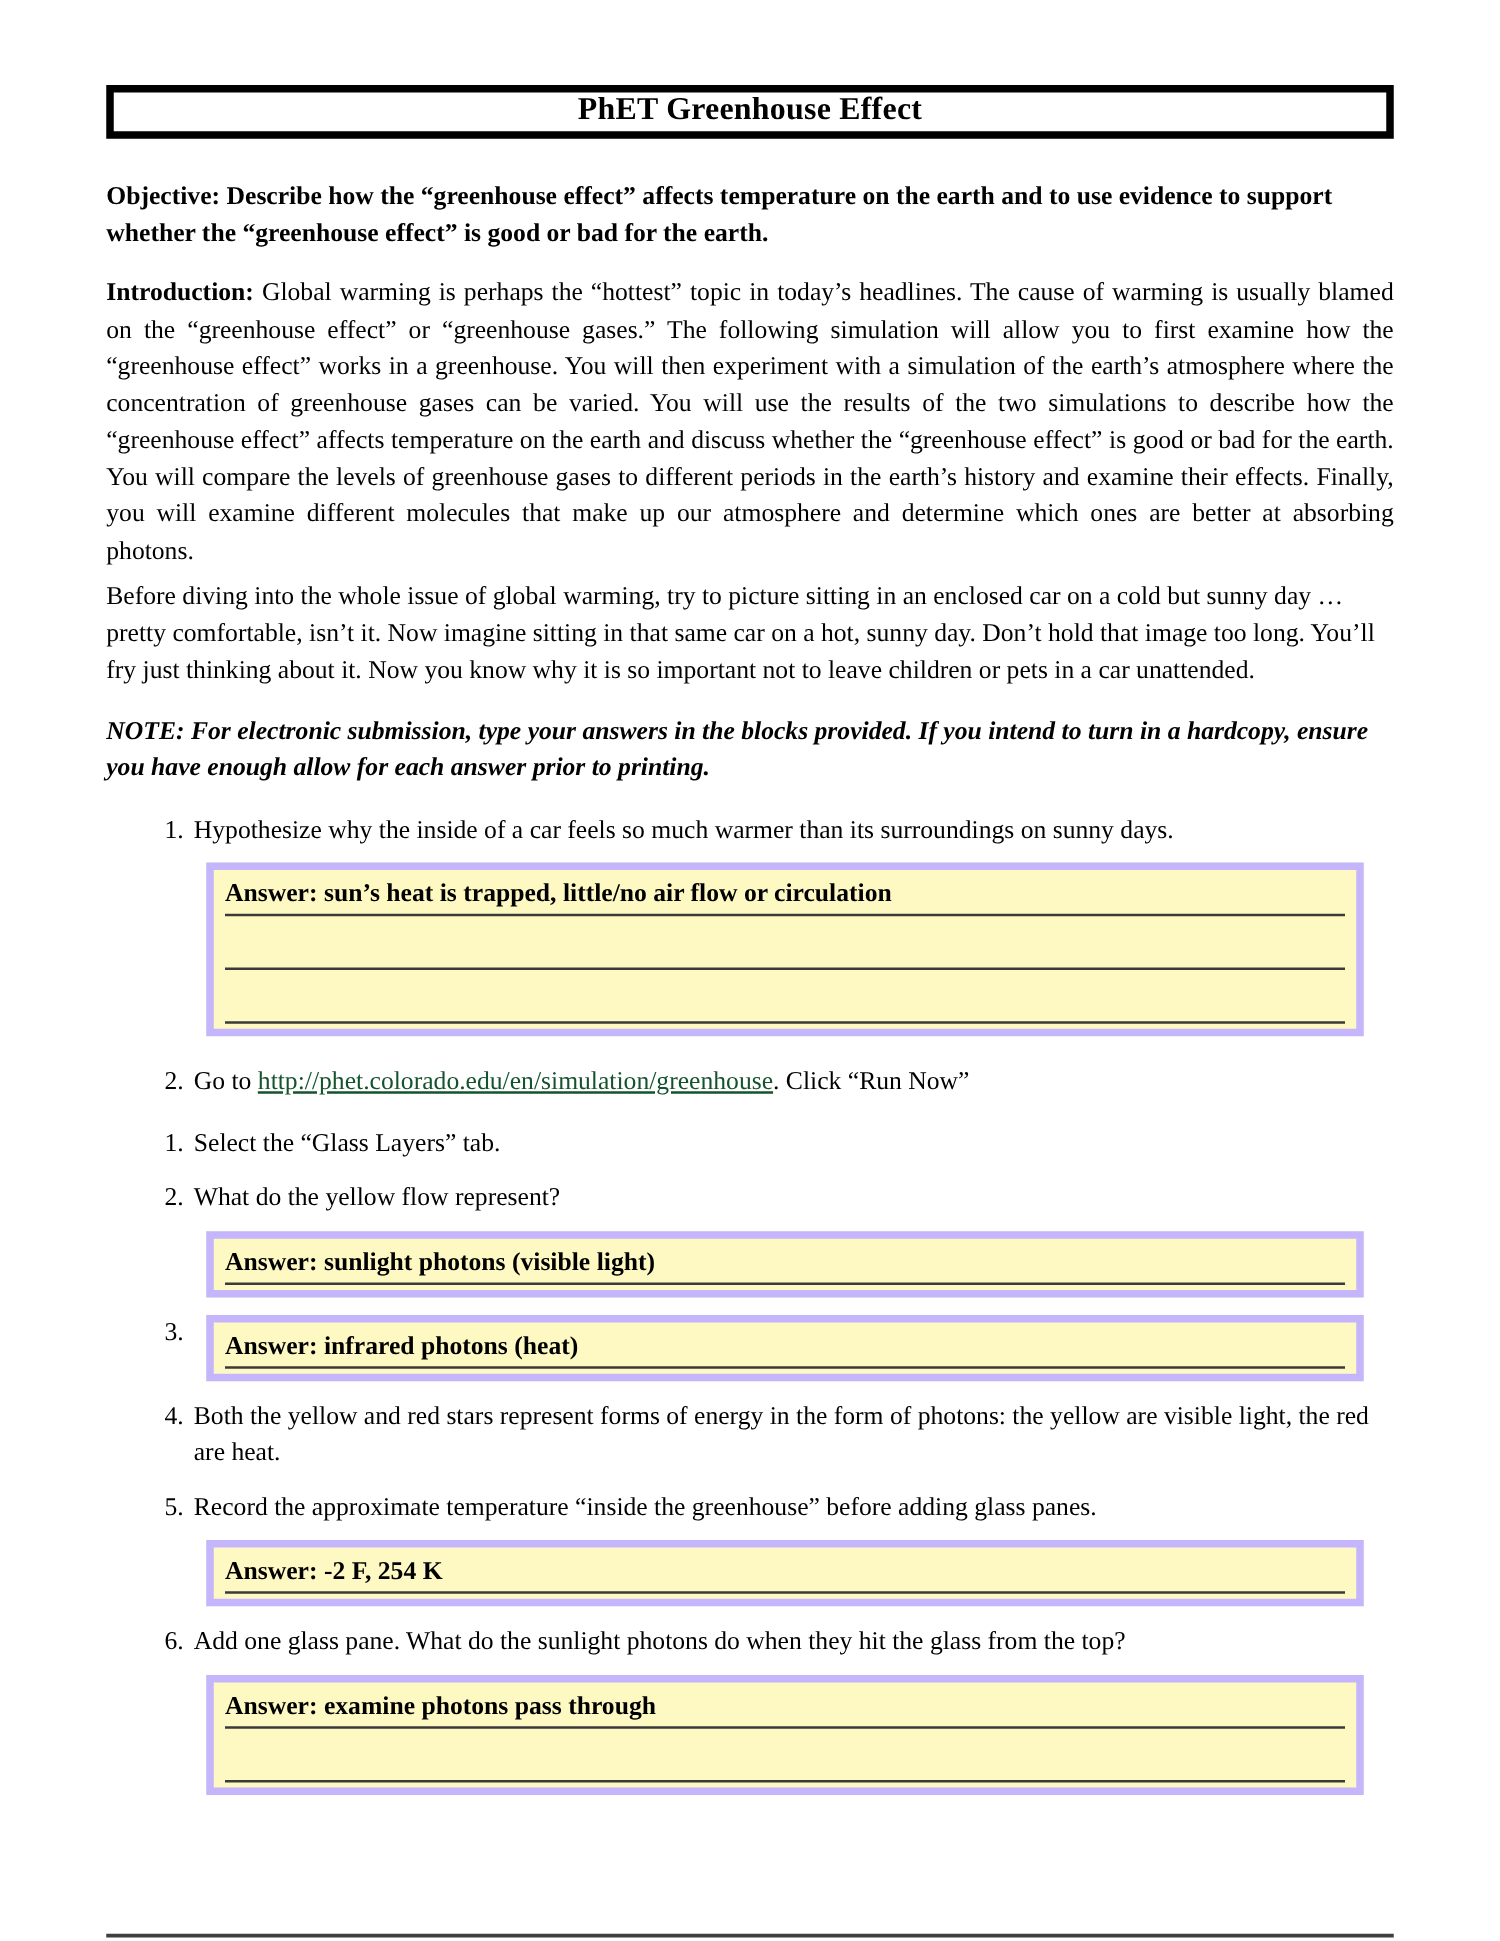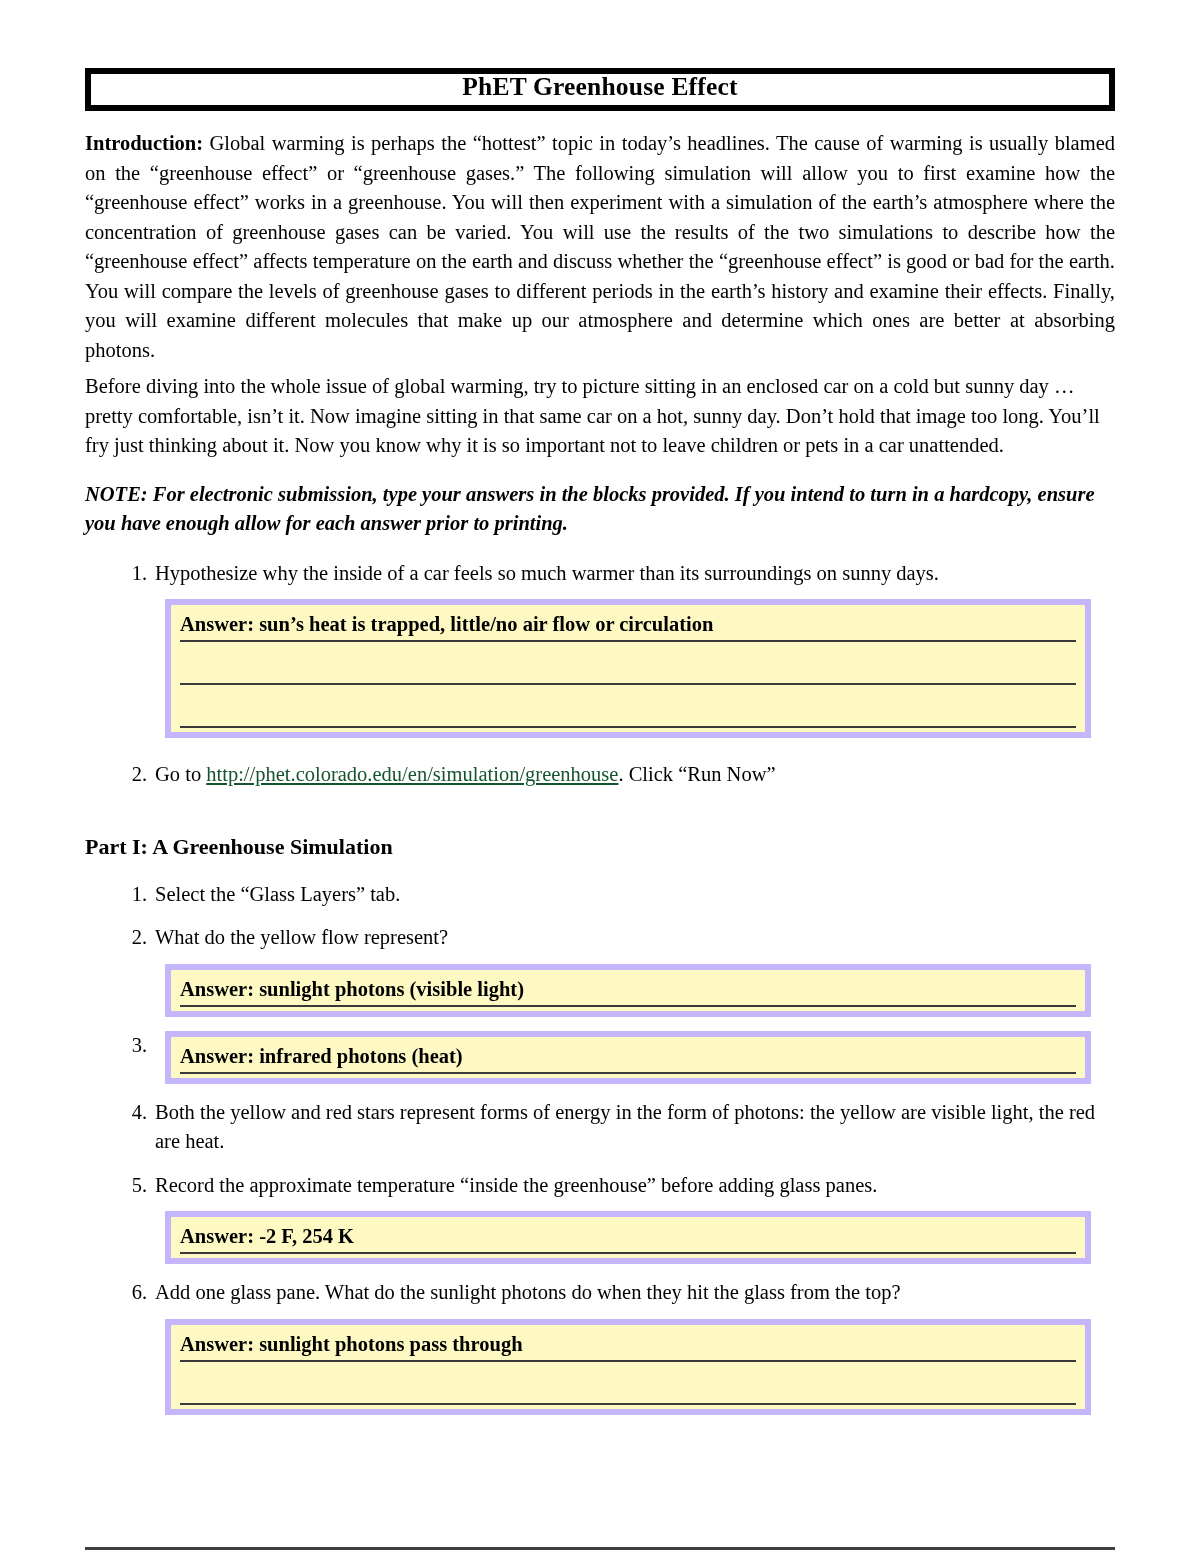--- a/index.html
+++ b/index.html
@@ -153,20 +153,21 @@
 </style>
 </head>
 <body>
 
 <div class="page">
 
   <div class="title-banner">
     <span class="title-text">PhET Greenhouse Effect</span>
   </div>
 
+  <p class="para objective"><span class="lead">Objective:</span><span>  Describe how the “greenhouse effect” affects temperature on the earth and to use evidence to support whether the “greenhouse effect” is good or bad for the earth.</span></p>
 
   <p class="para intro"><span class="lead">Introduction:</span><span>  Global warming is perhaps the “hottest” topic in today’s headlines.  The cause of warming is usually blamed on the “greenhouse effect” or “greenhouse gases.”  The following simulation will allow you to first examine how the “greenhouse effect” works in a greenhouse.  You will then experiment with a simulation of the earth’s atmosphere where the concentration of greenhouse gases can be varied.  You will use the results of the two simulations to describe how the “greenhouse effect” affects temperature on the earth and discuss whether the “greenhouse effect” is good or bad for the earth.  You will compare the levels of greenhouse gases to different periods in the earth’s history and examine their effects.  Finally, you will examine different molecules that make up our atmosphere and determine which ones are better at absorbing photons.</span></p>
 
   <p class="para before"><span>Before diving into the whole issue of global warming, try to picture sitting in an enclosed car on a cold but sunny day … pretty comfortable, isn’t it.  Now imagine sitting in that same car on a hot, sunny day.  Don’t hold that image too long.  You’ll fry just thinking about it.  Now you know why it is so important not to leave children or pets in a car unattended.</span></p>
 
   <p class="para note"><span class="lead">NOTE:</span><span>  For electronic submission, type your answers in the blocks provided.  If you intend to turn in a hardcopy, ensure you have enough allow for each answer prior to printing.</span></p>
 
   <ol class="olist list-top-1">
 
     <li>
@@ -182,21 +183,20 @@
       </div>
     </li>
 
     <li class="li-gap-lg">
       <span class="num">2.</span>
       <span class="itxt"><span>Go to </span><a class="weblink" href="#">http://phet.colorado.edu/en/simulation/greenhouse</a><span>.  Click “Run Now”</span></span>
     </li>
 
   </ol>
 
-  <div class="part-heading">Part I:  A Greenhouse Simulation</div>
 
   <ol class="olist list-top-1">
 
     <li>
       <span class="num">1.</span>
       <span class="itxt">Select the “Glass Layers” tab.</span>
     </li>
 
     <li class="li-gap">
       <span class="num">2.</span>
@@ -223,21 +223,21 @@
       <span class="itxt">Record the approximate temperature “inside the greenhouse” before adding glass panes.</span>
       <div class="answer-box ab-top">
         <div class="answer-line"><span class="answer-label">Answer:</span><span>  -2 F, 254 K</span></div>
       </div>
     </li>
 
     <li class="li-gap">
       <span class="num">6.</span>
       <span class="itxt">Add one glass pane.  What do the sunlight photons do when they hit the glass from the top?</span>
       <div class="answer-box ab-top">
-        <div class="answer-line"><span class="answer-label">Answer:</span><span>  sunlight photons pass through</span></div>
+        <div class="answer-line"><span class="answer-label">Answer:</span><span>  examine photons pass through</span></div>
         <div class="answer-line spacer"></div>
         <div class="answer-line empty"></div>
       </div>
     </li>
 
   </ol>
 
   <div class="footer-rule"></div>
 
 </div>

